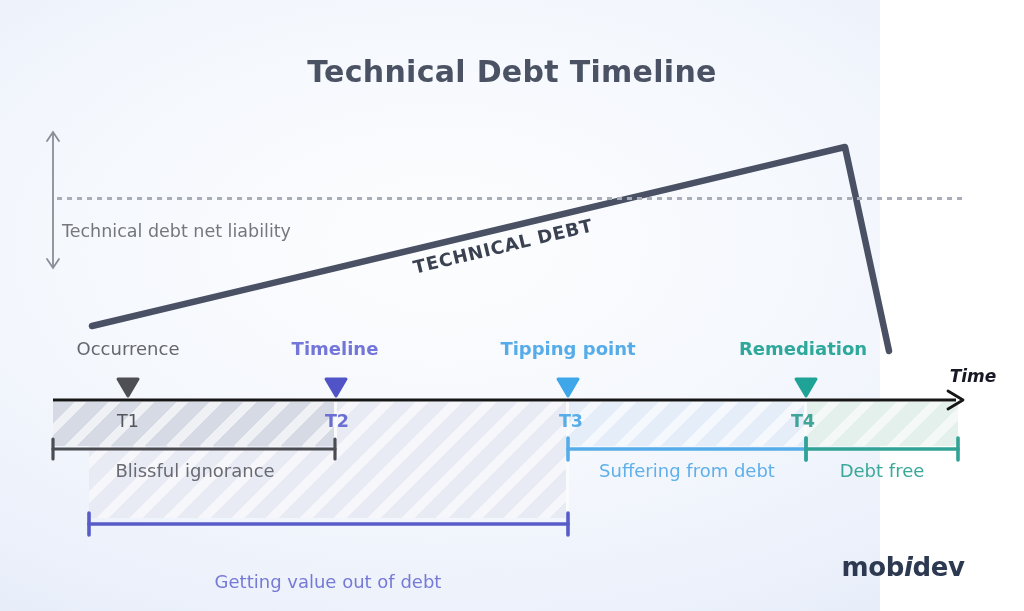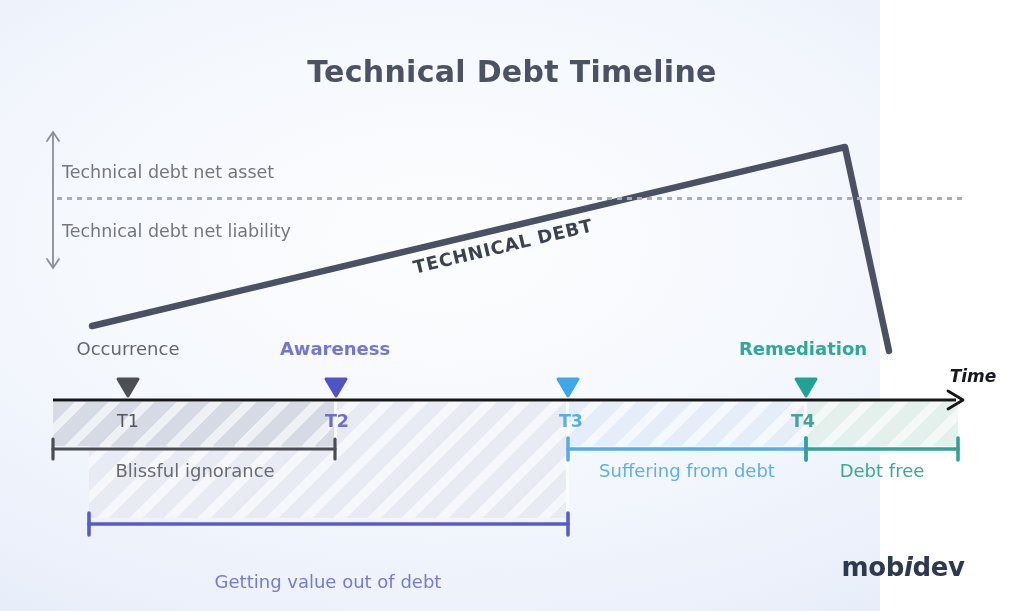--- a/index.html
+++ b/index.html
@@ -120,29 +120,29 @@
       <g stroke="#585cc8" stroke-width="3.6">
         <line x1="89" y1="524" x2="568" y2="524"></line>
         <line x1="89" y1="513" x2="89" y2="535"></line>
         <line x1="568" y1="513" x2="568" y2="535"></line>
       </g>
     </g>
   </svg>
 
   <div class="abs ctr page-title">Technical Debt Timeline</div>
 
-  <div class="abs side-label" style="left:62px;top:162px;">Technical debt net asset</div>
   <div class="dotted-line abs"></div>
   <div class="abs side-label" style="left:62px;top:221px;">Technical debt net liability</div>
 
   <div class="abs curve-label">TECHNICAL DEBT</div>
   <div class="abs ctr time-label">Time</div>
 
   <div class="abs ctr m-label lab-occurrence">Occurrence</div>
-  <div class="abs ctr m-label lab-awareness">Awareness</div>
+  <div class="abs ctr m-label lab-awareness">Timeline</div>
+  <div class="abs ctr m-label lab-tipping">Tipping point</div>
   <div class="abs ctr m-label lab-remediation">Remediation</div>
 
   <div class="abs ctr t-label t1">T1</div>
   <div class="abs ctr t-label t2">T2</div>
   <div class="abs ctr t-label t3">T3</div>
   <div class="abs ctr t-label t4">T4</div>
 
   <div class="abs ctr p-label lab-blissful">Blissful ignorance</div>
   <div class="abs ctr p-label lab-suffering">Suffering from debt</div>
   <div class="abs ctr p-label lab-debtfree">Debt free</div>

